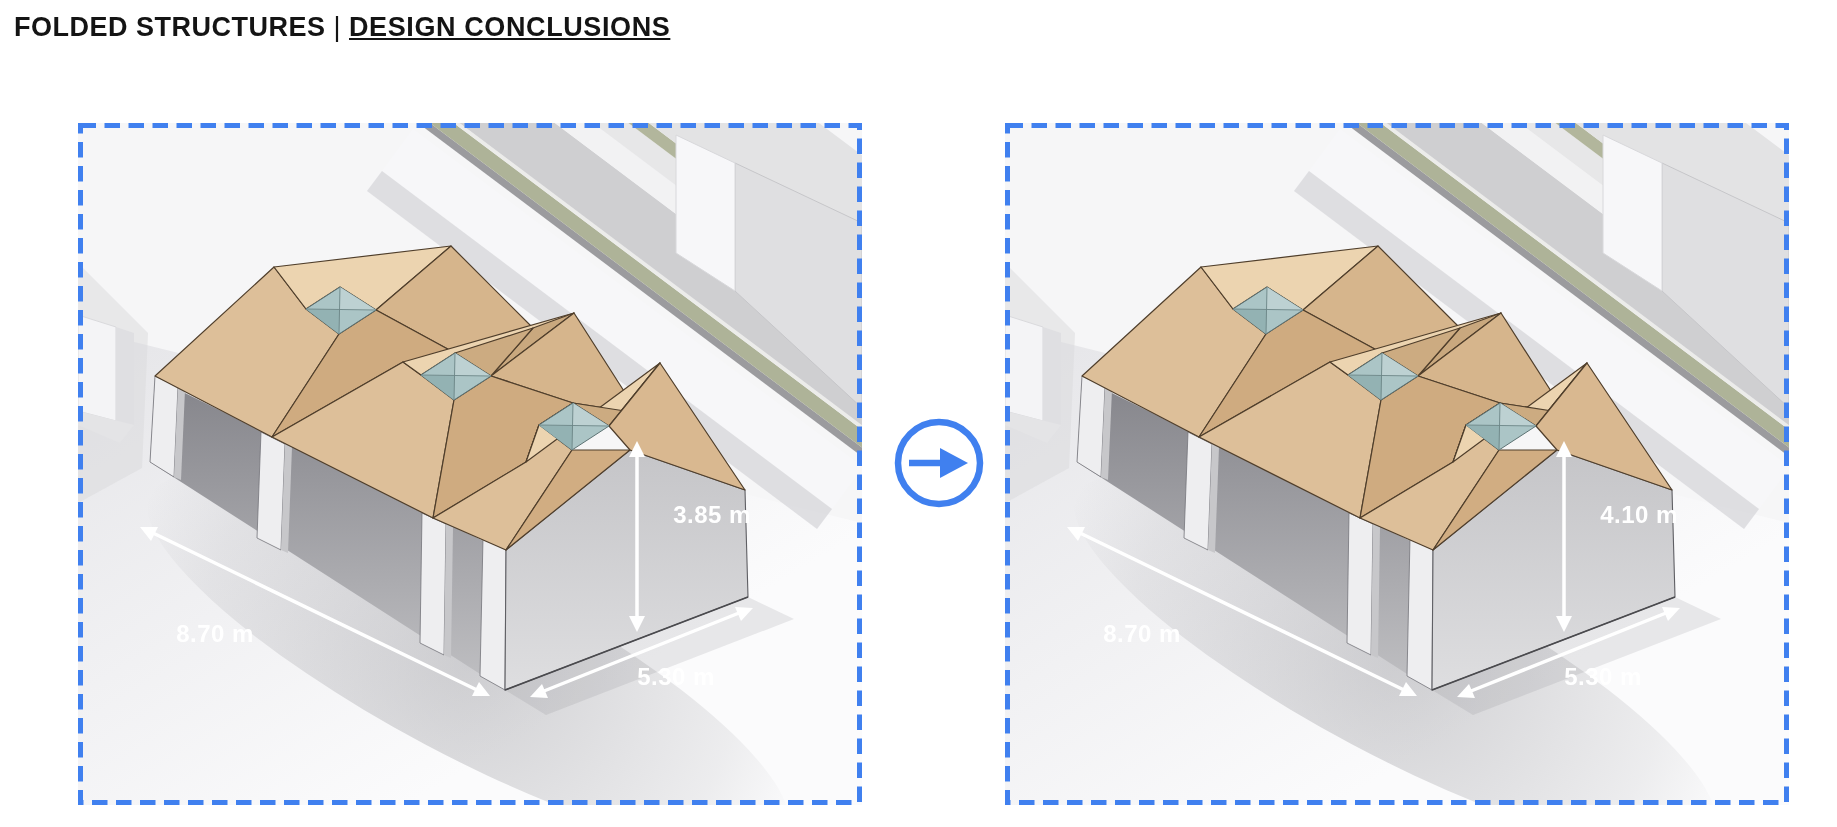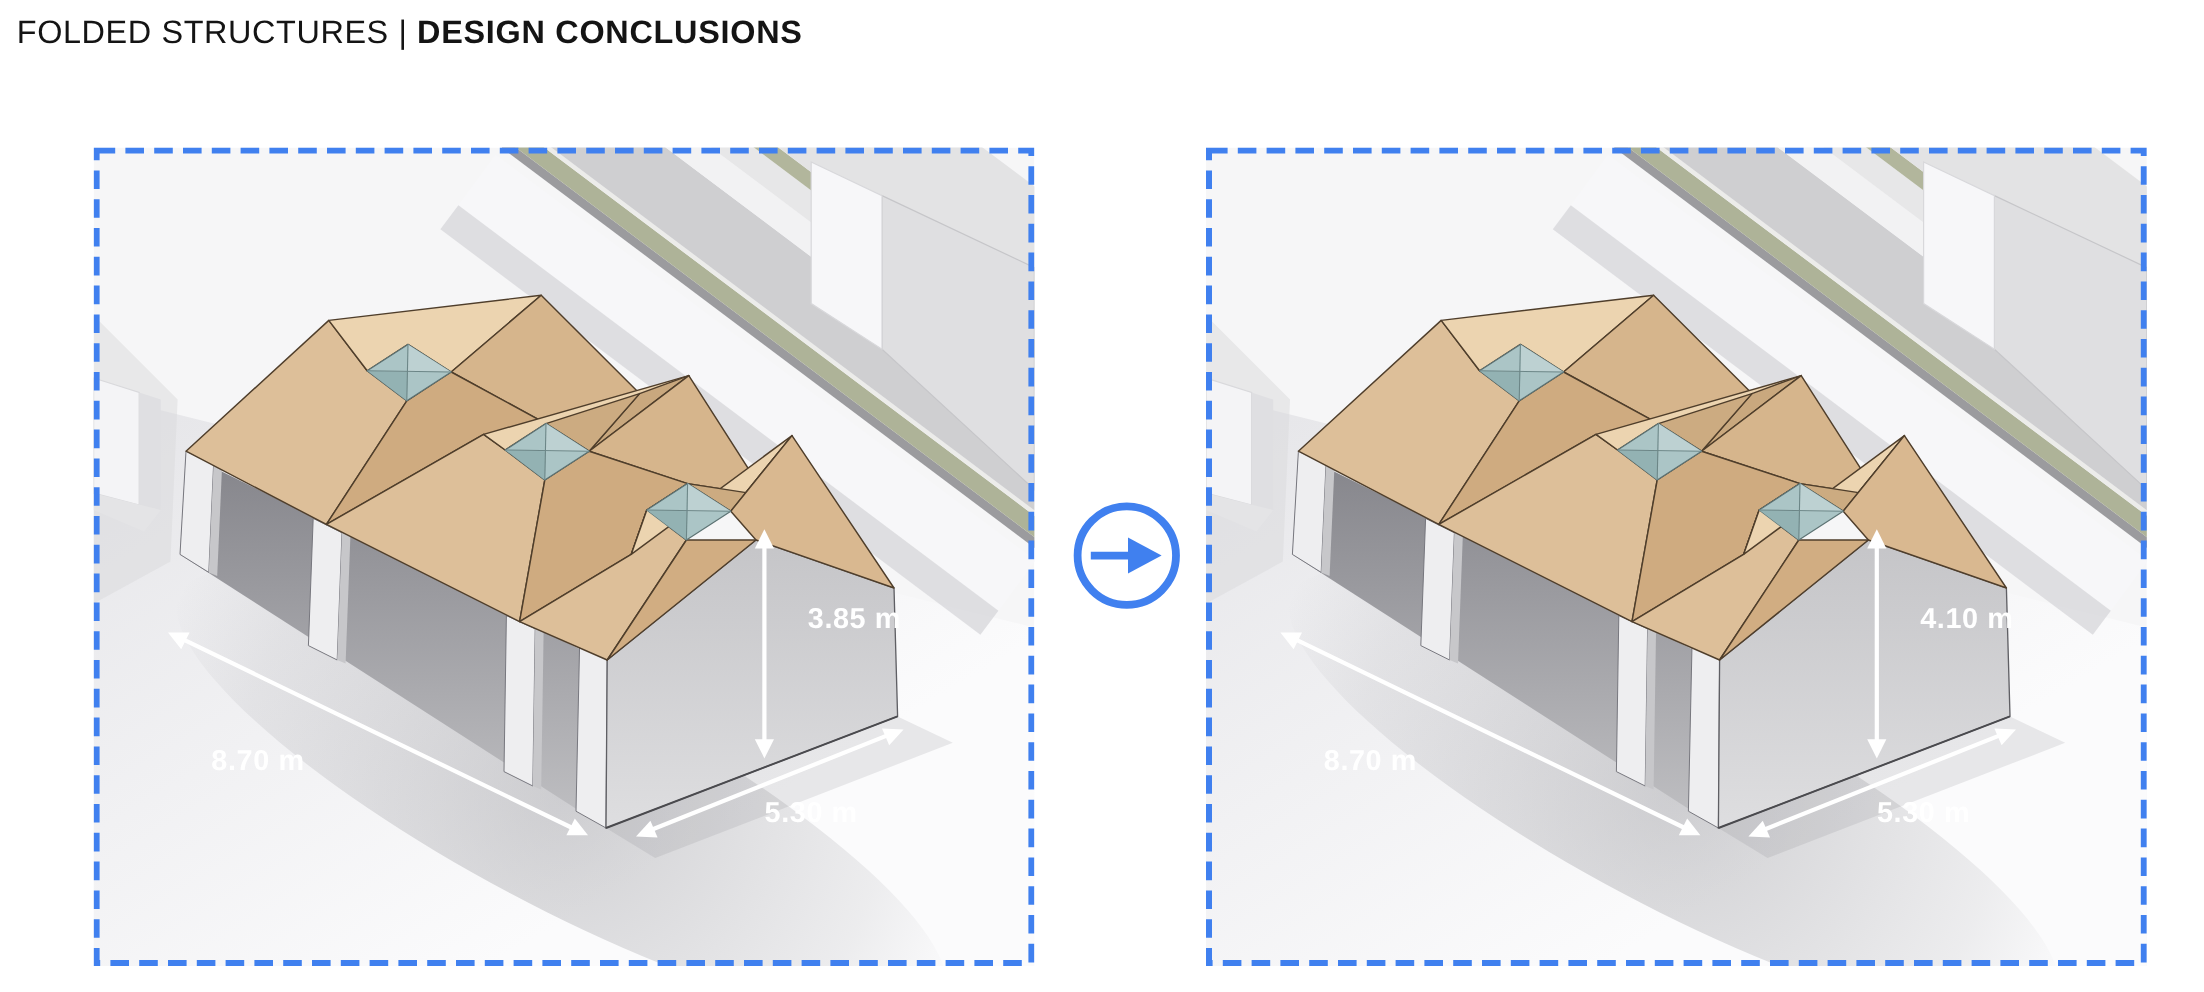--- a/index.html
+++ b/index.html
@@ -4,23 +4,23 @@
 <style>
   html,body{margin:0;padding:0;}
   body{
     width:1837px;height:827px;position:relative;overflow:hidden;
     background:#ffffff;font-family:"Liberation Sans",sans-serif;
   }
   .slide-title{
     position:absolute;left:14px;top:8px;font-size:27px;line-height:38px;
     color:#141414;letter-spacing:.5px;white-space:nowrap;
   }
-  .slide-title .t-regular{font-weight:400;}
+  .slide-title .t-regular{font-weight:700;}
   .slide-title .t-sep{font-weight:400;padding:0 8px;color:#141414;}
-  .slide-title .t-bold{font-weight:700;letter-spacing:.6px;}
+  .slide-title .t-bold{font-weight:700;letter-spacing:.6px;text-decoration:underline;}
   .panel{position:absolute;top:123px;width:784px;height:682px;}
   .panel-before{left:78px;}
   .panel-after{left:1005px;}
   .panel svg{display:block;width:784px;height:682px;}
   .transition-arrow{position:absolute;left:892px;top:416px;width:94px;height:94px;}
   .dim-text{
     font-family:"Liberation Sans",sans-serif;font-weight:700;font-size:24px;
     fill:#ffffff;letter-spacing:.5px;
   }
   .hidden-defs{position:absolute;width:0;height:0;overflow:hidden;}

